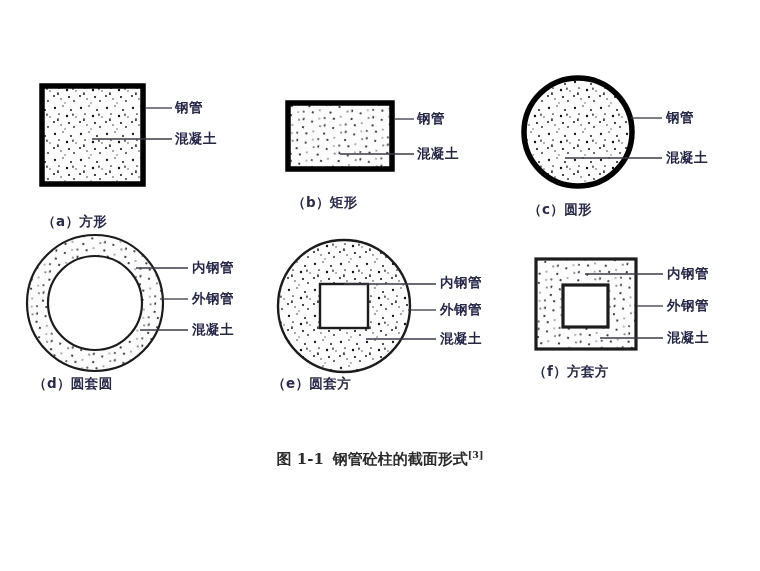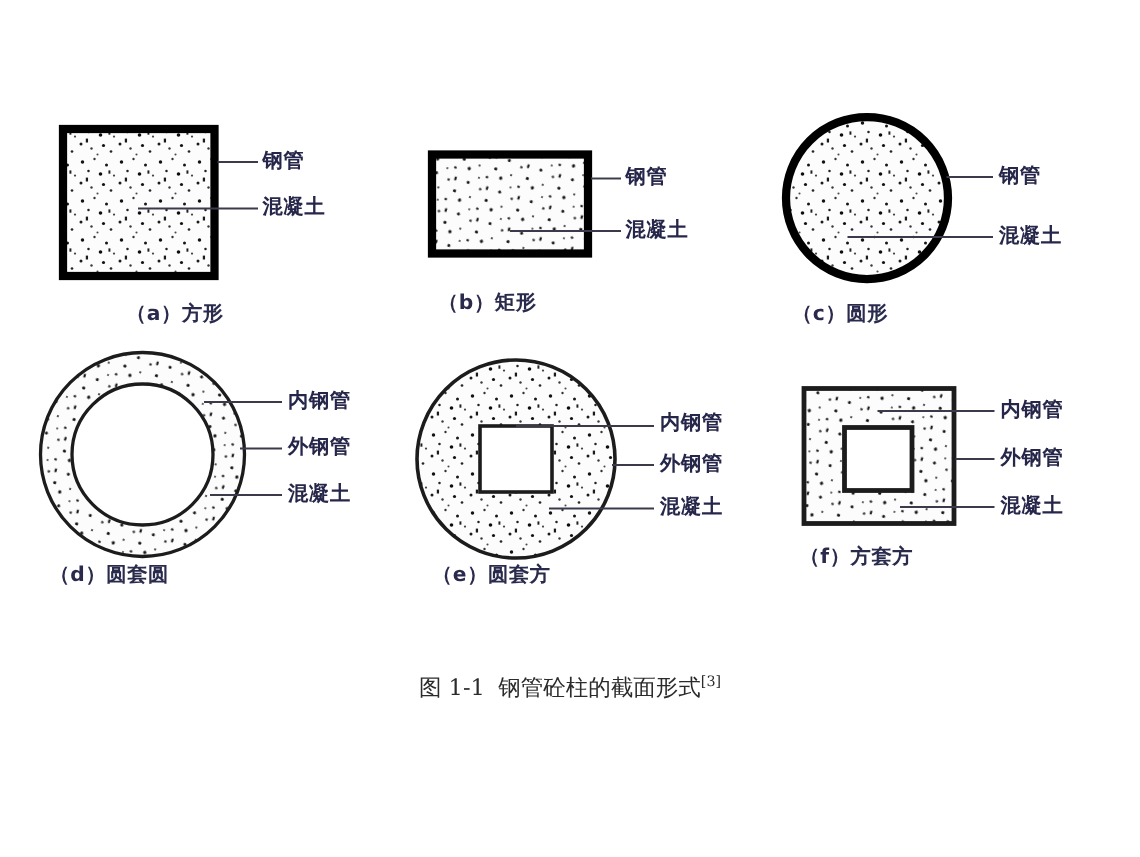--- a/index.html
+++ b/index.html
@@ -149,22 +149,22 @@
 <div class="label" style="left:192px; top:323px;">混凝土</div>
 
 <div class="label" style="left:440px; top:276px;">内钢管</div>
 <div class="label" style="left:440px; top:303px;">外钢管</div>
 <div class="label" style="left:440px; top:332px;">混凝土</div>
 
 <div class="label" style="left:667px; top:267px;">内钢管</div>
 <div class="label" style="left:667px; top:299px;">外钢管</div>
 <div class="label" style="left:667px; top:331px;">混凝土</div>
 
-<div class="subcaption" style="left:42px;  top:203px;margin-left:42px;">（a）方形</div>
+<div class="subcaption" style="left:42px;  top:215px;">（a）方形</div>
 <div class="subcaption" style="left:292px; top:196px;">（b）矩形</div>
 <div class="subcaption" style="left:528px; top:203px;">（c）圆形</div>
 <div class="subcaption" style="left:33px;  top:377px;text-align:right;">（d）圆套圆</div>
-<div class="subcaption" style="left:288px; top:377px;">（e）圆套方</div>
+<div class="subcaption" style="left:272px; top:377px;">（e）圆套方</div>
 <div class="subcaption" style="left:533px; top:365px;">（f）方套方</div>
 
-<div class="main-caption" style="top:450px;">
+<div class="main-caption" style="top:450px;font-weight:bold;">
   <span>图 1-1</span><span class="cap-gap"></span><span>钢管砼柱的截面形式</span><sup>[3]</sup>
 </div>
 
 </body></html>

